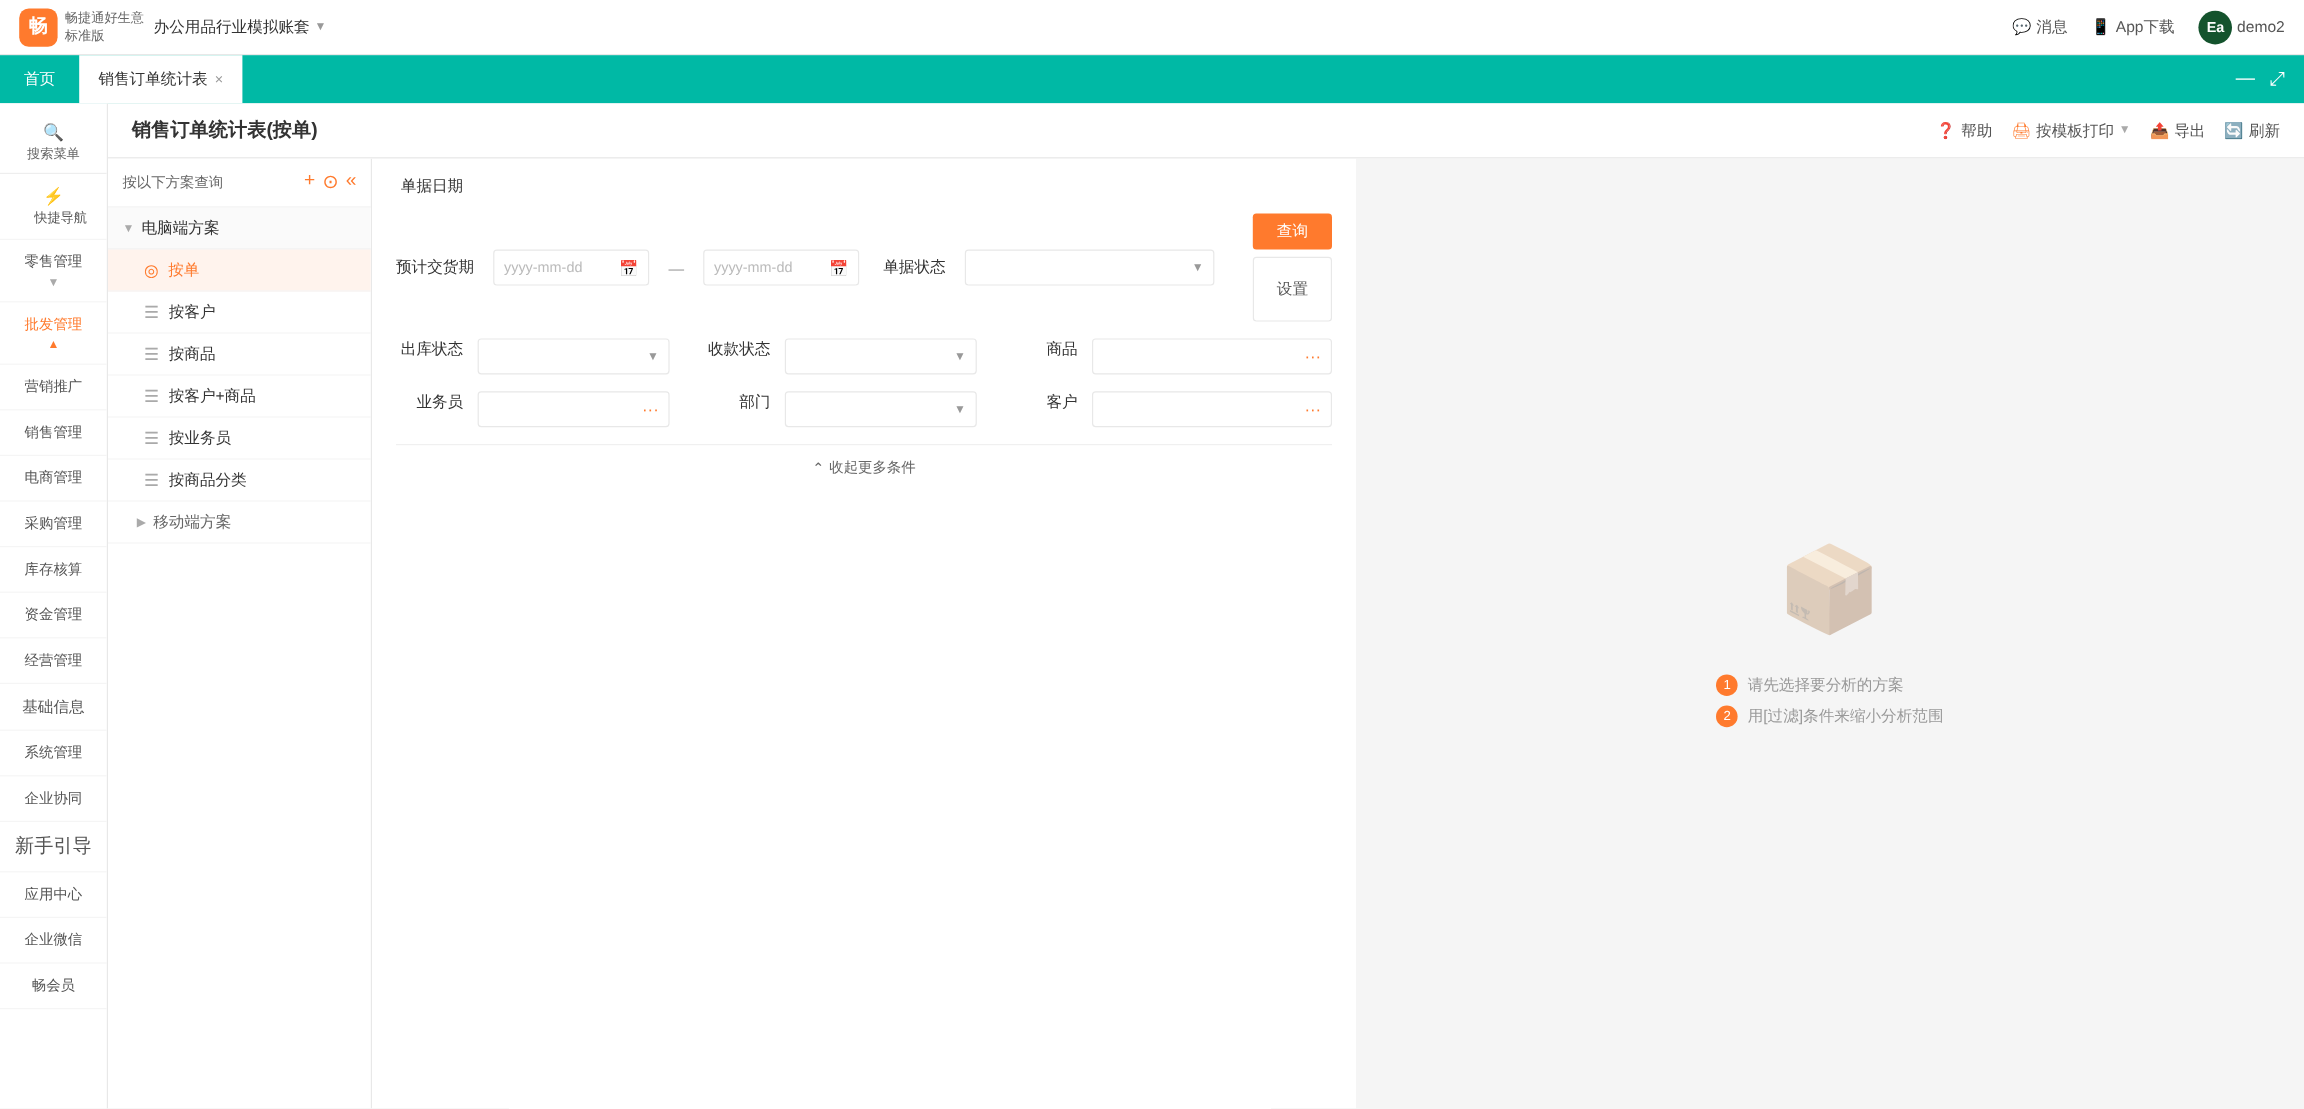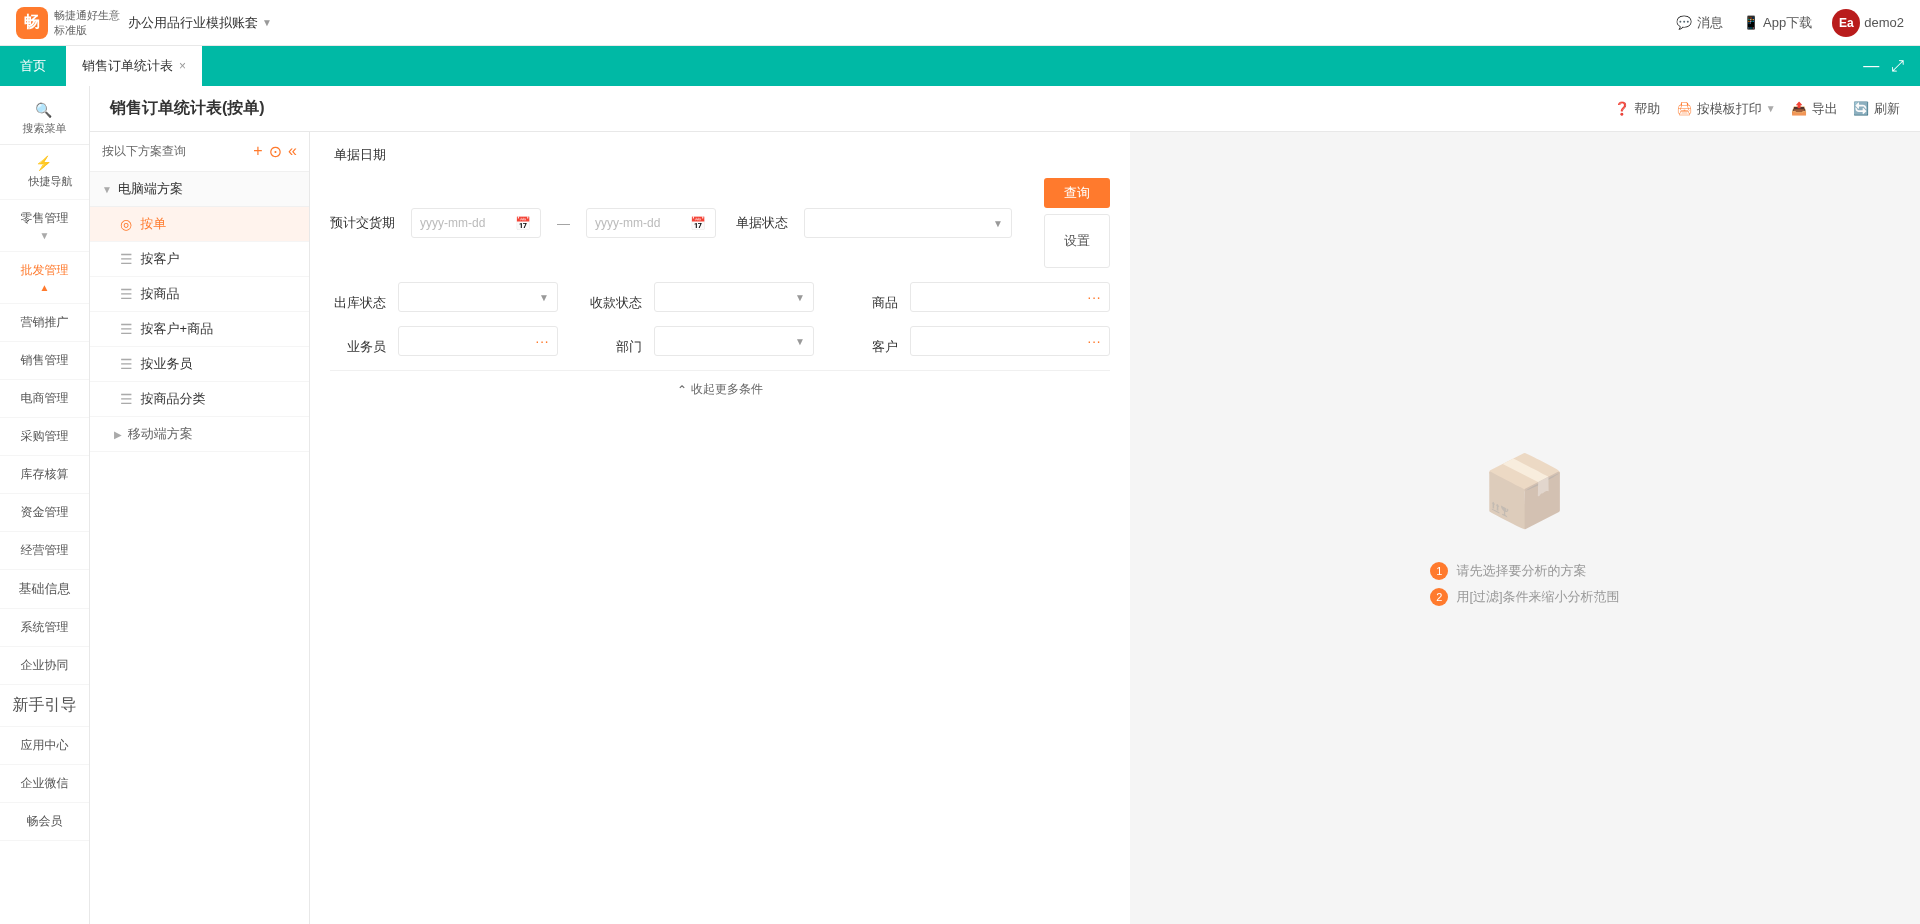--- a/index.html
+++ b/index.html
@@ -12,21 +12,21 @@
       border-bottom: 1px solid #e8e8e8; flex-shrink: 0;
     }
     .top-bar-left { display: flex; align-items: center; gap: 8px; }
     .logo-box { display: flex; align-items: center; gap: 6px; }
     .logo-icon { width: 32px; height: 32px; background: #ff7a2d; border-radius: 8px; display: flex; align-items: center; justify-content: center; color: white; font-size: 16px; font-weight: bold; }
     .logo-text { font-size: 11px; color: #666; line-height: 1.3; }
     .breadcrumb-area { display: flex; align-items: center; gap: 4px; color: #333; font-size: 13px; }
     .breadcrumb-dropdown { color: #999; font-size: 10px; cursor: pointer; }
     .top-bar-right { display: flex; align-items: center; gap: 20px; color: #555; font-size: 13px; }
     .top-bar-right-item { display: flex; align-items: center; gap: 4px; cursor: pointer; }
-    .avatar { width: 28px; height: 28px; border-radius: 50%; background: #b91c1c; display: flex; align-items: center; justify-content: center; color: white; font-size: 12px; font-weight: bold; }
+    .avatar { width: 28px; height: 28px; border-radius: 50%; background: #14532d; display: flex; align-items: center; justify-content: center; color: white; font-size: 12px; font-weight: bold; }
 
     
     .tab-bar {
       display: flex; align-items: center; background: #00b9a5; height: 40px; padding: 0 0 0 0; flex-shrink: 0;
     }
     .tab-home { padding: 0 20px; color: white; font-size: 13px; cursor: pointer; height: 100%; display: flex; align-items: center; }
     .tab-item { padding: 0 16px; background: white; color: #333; font-size: 13px; height: 100%; display: flex; align-items: center; gap: 6px; cursor: pointer; position: relative; }
     .tab-close { color: #999; font-size: 12px; cursor: pointer; }
     .tab-bar-actions { margin-left: auto; display: flex; align-items: center; gap: 12px; padding: 0 16px; }
     .tab-bar-actions span { color: white; font-size: 16px; cursor: pointer; }
@@ -90,21 +90,21 @@
       padding: 8px 12px 8px 24px; display: flex; align-items: center; gap: 6px;
       font-size: 13px; color: #666; cursor: pointer;
       border-bottom: 1px solid #f5f5f5;
     }
 
     
     .right-content { flex: 1; display: flex; flex-direction: row; overflow: hidden; }
 
     
     .filter-section { background: #fff; padding: 14px 20px 0; flex-shrink: 0; }
-    .filter-row { display: flex; align-items: flex-end; gap: 12px; margin-bottom: 14px; flex-wrap: wrap; }
+    .filter-row { display: flex; align-items: flex-start; gap: 12px; margin-bottom: 14px; flex-wrap: wrap; }
     .filter-label { font-size: 13px; color: #333; white-space: nowrap; min-width: 56px; text-align: right; }
     .filter-date-group { display: flex; align-items: center; gap: 6px; }
     .filter-date-btn { padding: 3px 8px; font-size: 12px; border: 1px solid #e8e8e8; border-radius: 3px; cursor: pointer; color: #555; background: white; }
     .filter-date-btn.active { background: #ff7a2d; color: white; border-color: #ff7a2d; border-radius: 12px; }
     .filter-date-range { color: #999; font-size: 12px; margin-left: 6px; }
     .filter-select {
       flex: 1; min-width: 160px; max-width: 300px; height: 30px;
       border: 1px solid #e8e8e8; border-radius: 3px; padding: 0 8px;
       background: white; color: #333; font-size: 13px; cursor: pointer;
       display: flex; align-items: center; justify-content: space-between;

